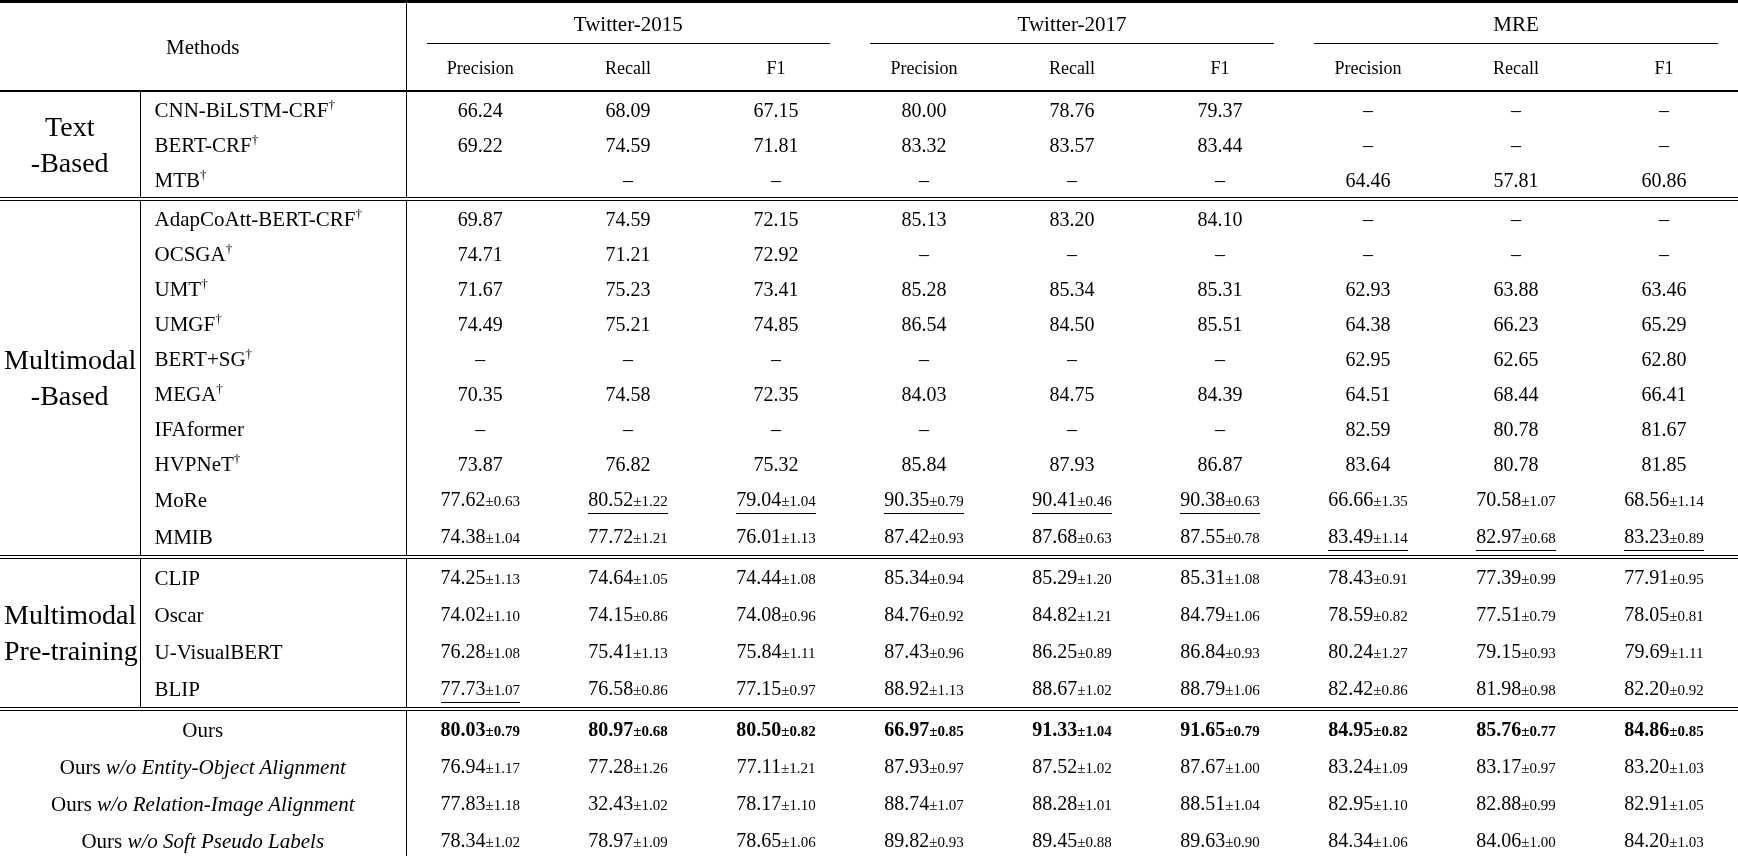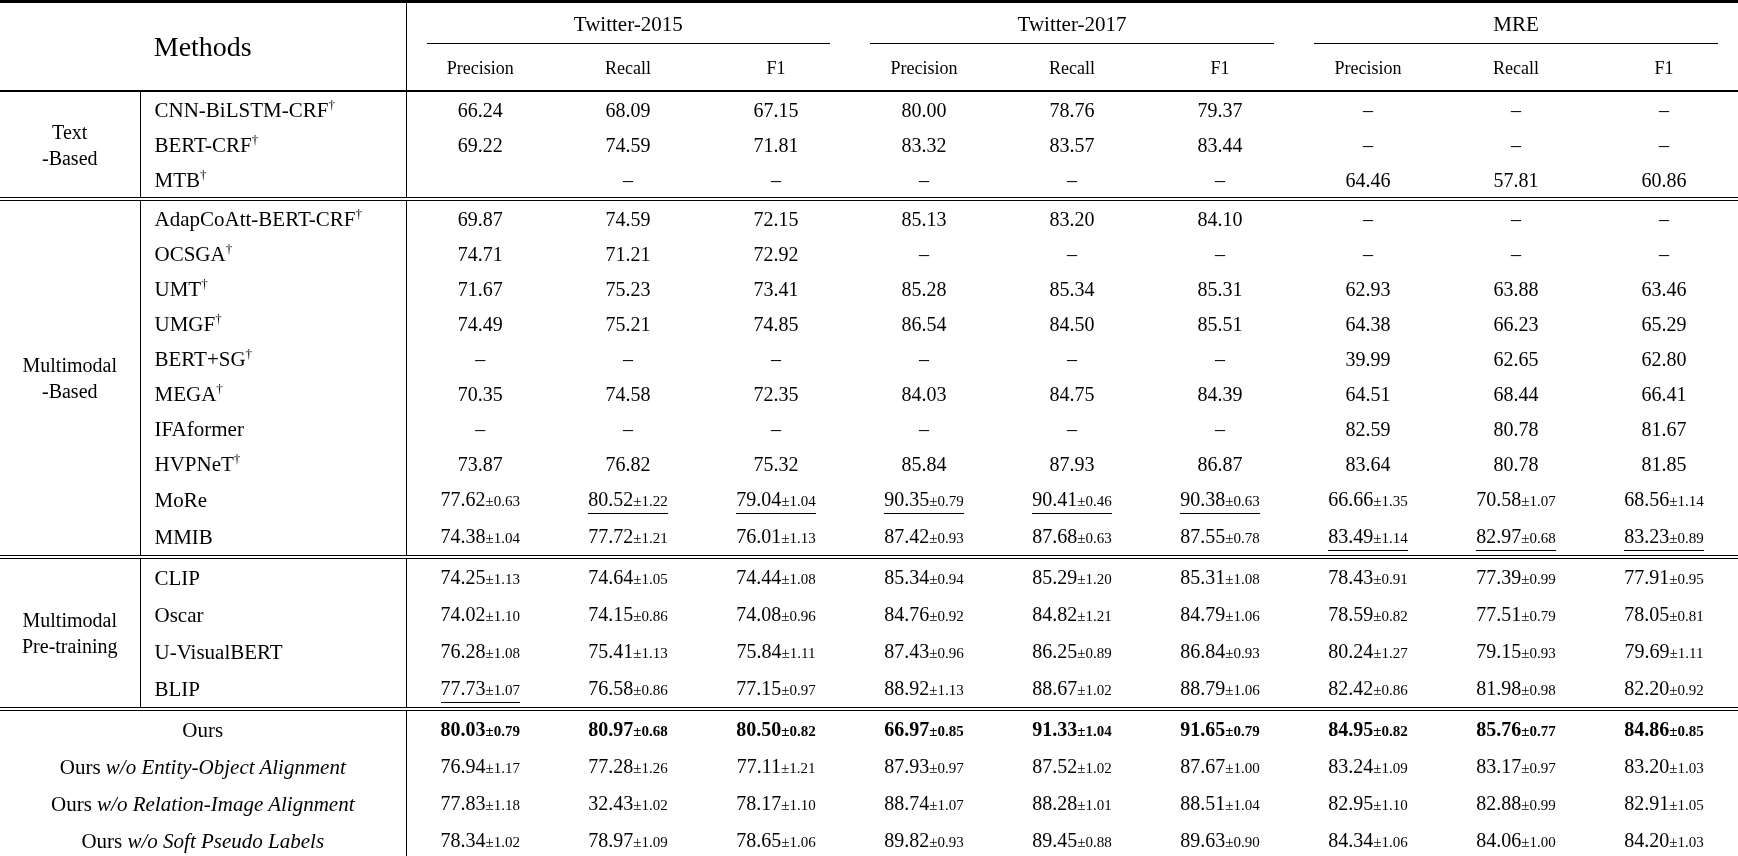--- a/index.html
+++ b/index.html
@@ -38,39 +38,39 @@
     font-size: 20px;
     line-height: 26px;
     white-space: nowrap;
     overflow: hidden;
   }
 
   
   .sep-left   { border-left: 1.5px solid #000; }   
   .sep-method { border-left: 1.5px solid #000; }   
 
-  th.methods-head { font-size: 28px; }
+  th.methods-head { font-size: 21px; }
 
   .grouphead-inner {
     border-bottom: 1.5px solid #000;
     margin: 0 16px;
     padding: 3px 0 6px 0;
     font-size: 21px;
   }
   th.subcol { font-size: 18px; padding: 7px 4px 9px 4px; }
 
   td.method {
     text-align: left;
     padding-left: 14px;
     font-size: 21px;
     margin-top: 28px;
   }
   td.group-label {
-    font-size: 20px;
-    line-height: 26px;
+    font-size: 28px;
+    line-height: 36px;
   }
   td.ours-label { font-size: 21px; }
 
   sup.dagger {
     font-size: 13px;
     vertical-align: super;
     line-height: 0;
   }
   .it { font-style: italic; }
 
@@ -217,21 +217,21 @@
           <td>65.29</td>
         </tr>
         <tr>
           <td class="method sep-method">BERT+SG<sup class="dagger">†</sup></td>
           <td class="sep-left">–</td>
           <td>–</td>
           <td>–</td>
           <td>–</td>
           <td>–</td>
           <td>–</td>
-          <td>39.99</td>
+          <td>62.95</td>
           <td>62.65</td>
           <td>62.80</td>
         </tr>
         <tr>
           <td class="method sep-method">MEGA<sup class="dagger">†</sup></td>
           <td class="sep-left">70.35</td>
           <td>74.58</td>
           <td>72.35</td>
           <td>84.03</td>
           <td>84.75</td>

